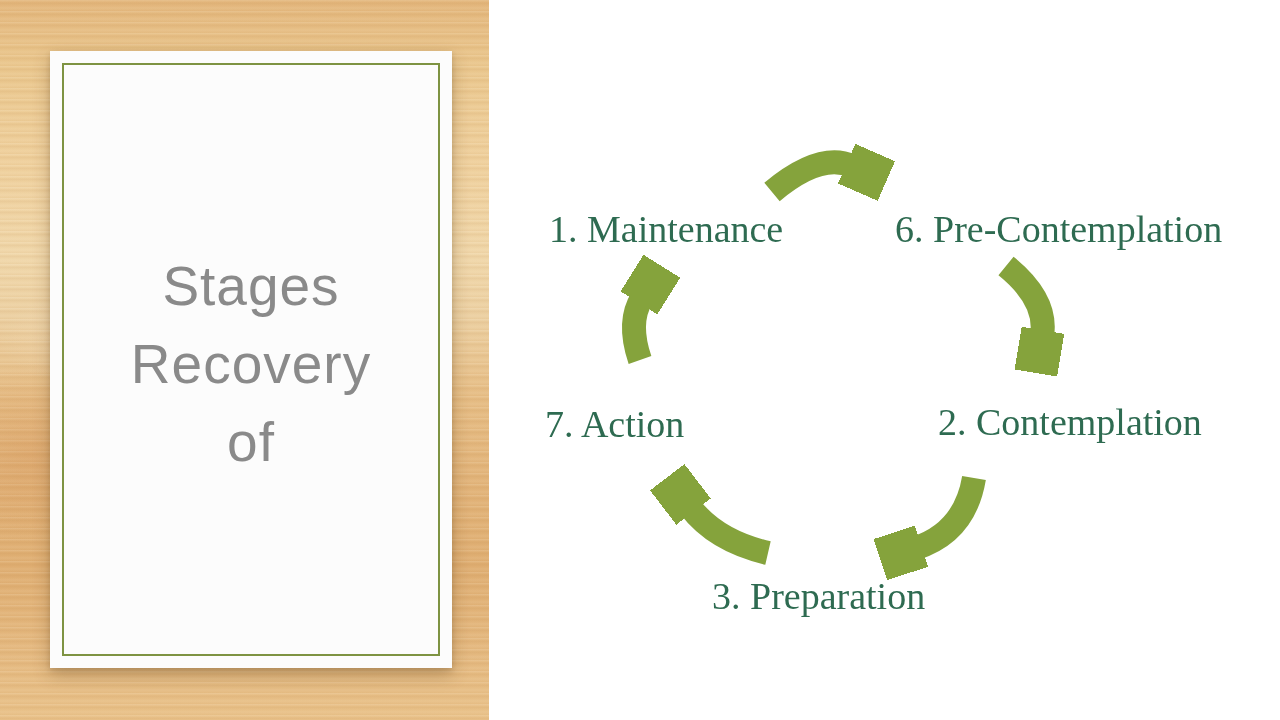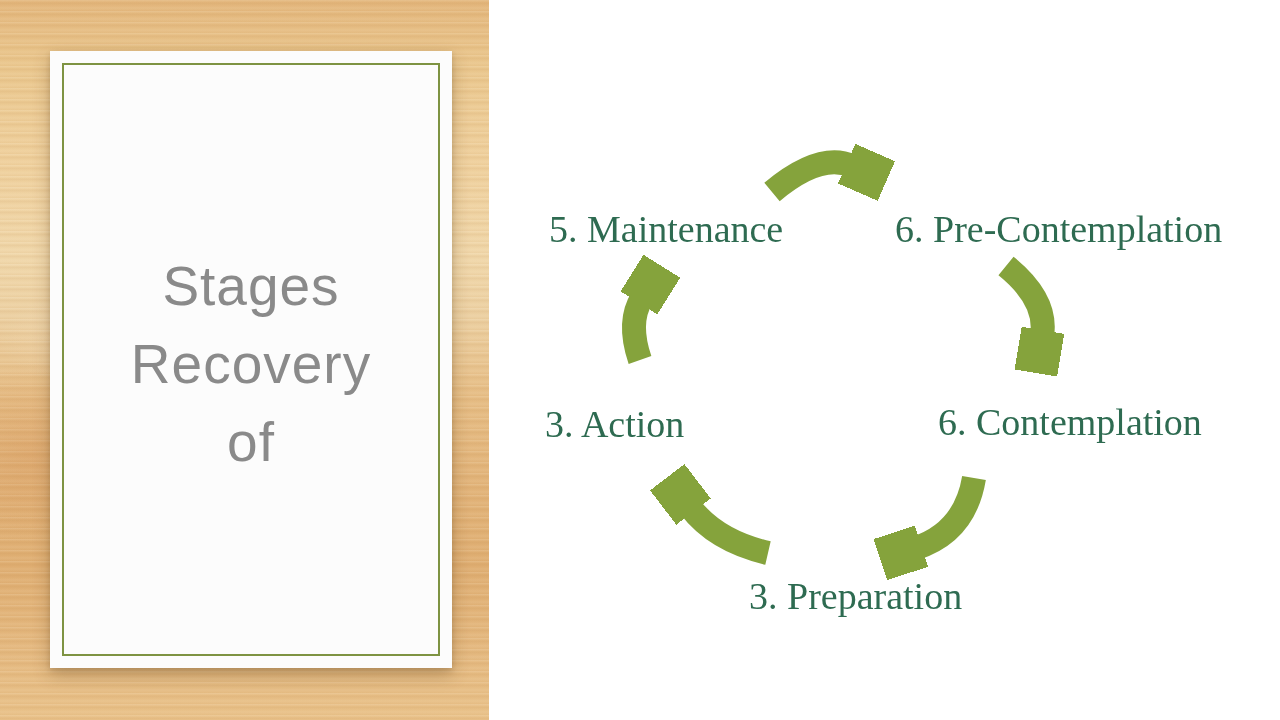--- a/index.html
+++ b/index.html
@@ -74,21 +74,21 @@
   .arrows .ah  { fill:   var(--arrow, #85a33c); }
   .stage-label {
     position: absolute;
     white-space: nowrap;
     font-family: "Liberation Serif", serif;
     font-size: 38px;
     color: var(--label, #2e6b51);
   }
   .lbl-pre           { left: 895px; top: 207px; }
   .lbl-contemplation { left: 938px; top: 400px; }
-  .lbl-preparation   { left: 712px; top: 574px; margin-left: 37px; }
+  .lbl-preparation   { left: 712px; top: 574px; }
   .lbl-action        { left: 545px; top: 402px; }
   .lbl-maintenance   { left: 549px; top: 207px; }
 </style>
 </head>
 <body>
 
 <div class="slide">
 
   <div class="wood">
     <div class="card">
@@ -110,19 +110,19 @@
         </marker>
       </defs>
       <path d="M 772 192 Q 820 152 852 166" marker-end="url(#head)"></path>
       <path d="M 1006 266 Q 1048 300 1042 336" marker-end="url(#head)"></path>
       <path d="M 974 478 Q 965 532 916 548" marker-end="url(#head)"></path>
       <path d="M 768 553 Q 716 541 690 507" marker-end="url(#head)"></path>
       <path d="M 640 360 Q 627 322 642 298" marker-end="url(#head)"></path>
     </svg>
 
     <div class="stage-label lbl-pre">6. Pre-Contemplation</div>
-    <div class="stage-label lbl-contemplation">6. Contemplation</div>
+    <div class="stage-label lbl-contemplation">2. Contemplation</div>
     <div class="stage-label lbl-preparation">3. Preparation</div>
-    <div class="stage-label lbl-action">3. Action</div>
-    <div class="stage-label lbl-maintenance">5. Maintenance</div>
+    <div class="stage-label lbl-action">7. Action</div>
+    <div class="stage-label lbl-maintenance">1. Maintenance</div>
   </div>
 
 </div>
 
 </body></html>

